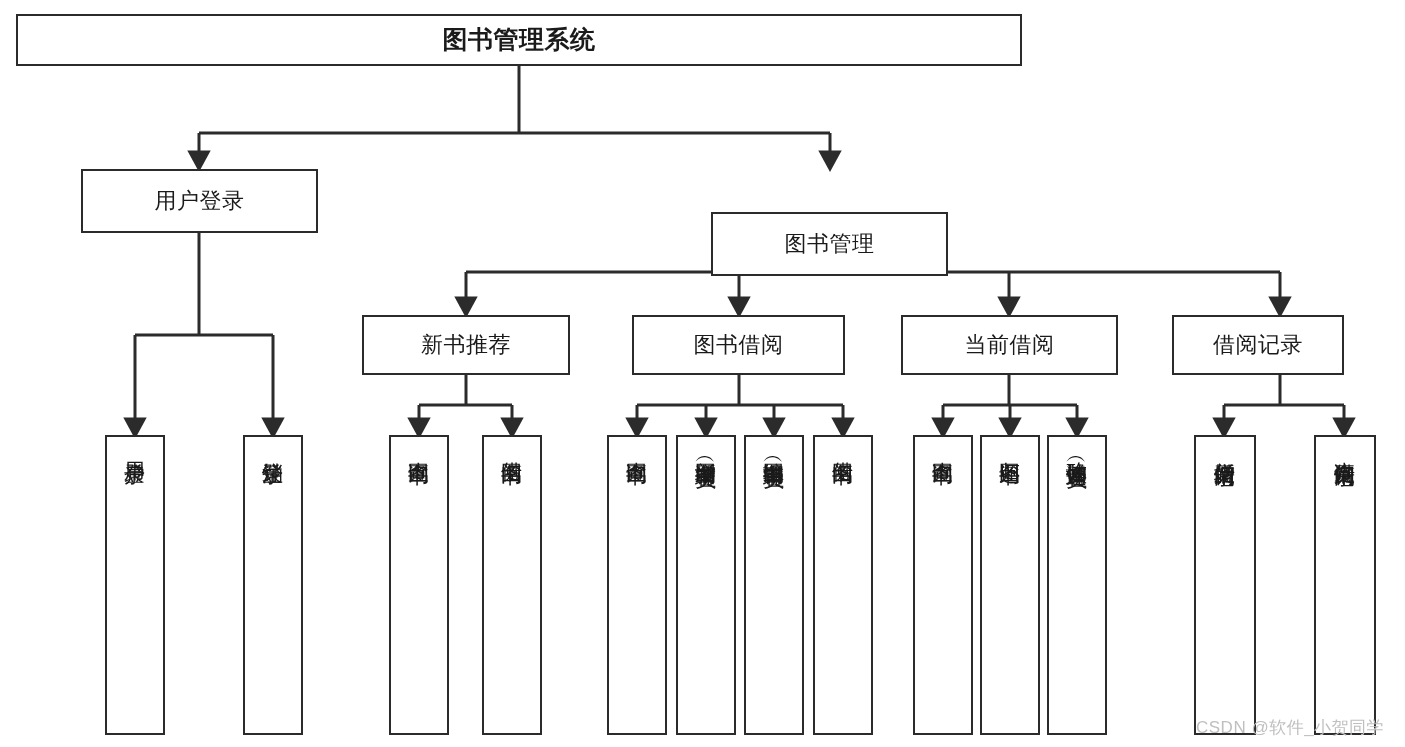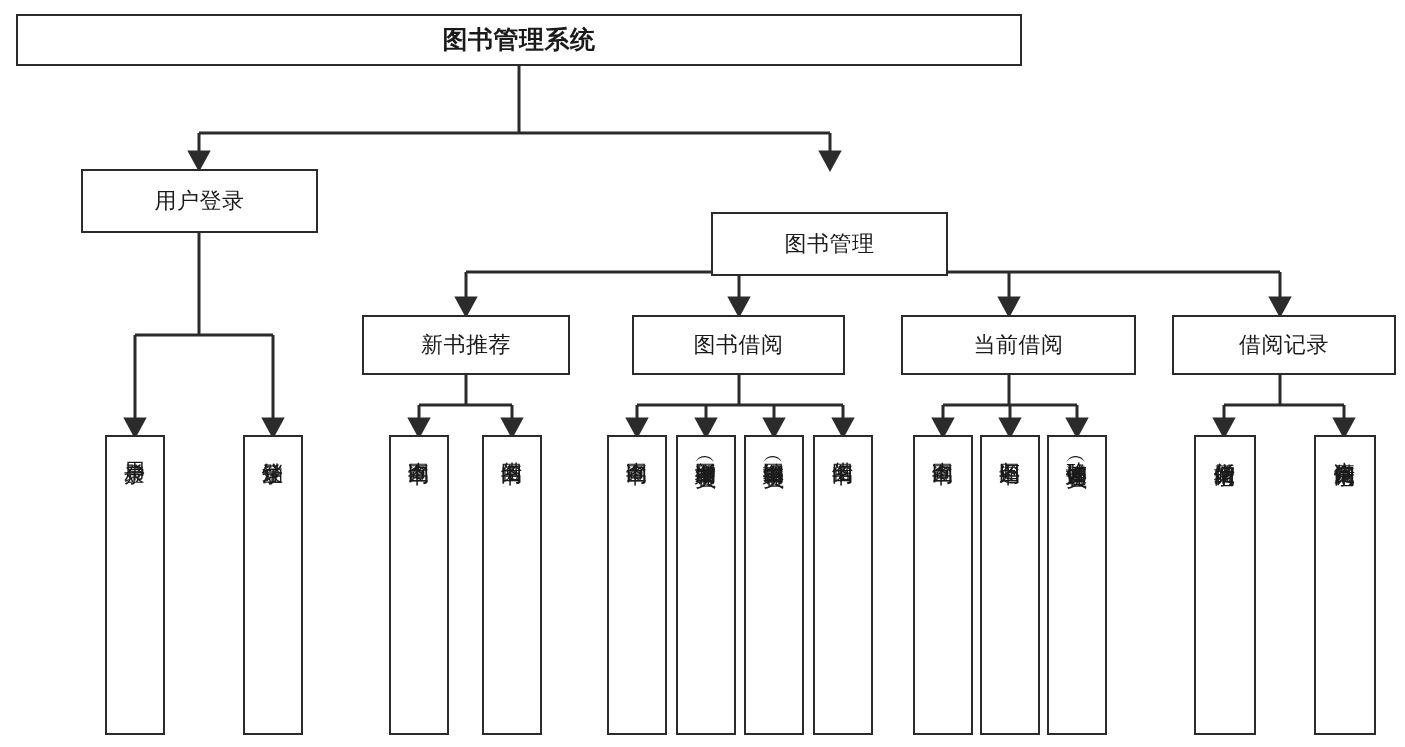--- a/index.html
+++ b/index.html
@@ -139,24 +139,24 @@
   <div class="node horizontal" style="left:711px; top:169px; width:237px; height:64px;margin-top:43px;">
     <span class="node-label">图书管理</span>
   </div>
 
   <div class="node horizontal" style="left:362px; top:315px; width:208px; height:60px;">
     <span class="node-label">新书推荐</span>
   </div>
   <div class="node horizontal" style="left:632px; top:315px; width:213px; height:60px;font-family:Liberation Serif, serif;">
     <span class="node-label">图书借阅</span>
   </div>
-  <div class="node horizontal" style="left:901px; top:315px; width:235px; height:60px;">
+  <div class="node horizontal" style="left:901px; top:315px; width:217px; height:60px;">
     <span class="node-label">当前借阅</span>
   </div>
-  <div class="node horizontal" style="left:1172px; top:315px; width:224px; height:60px;">
+  <div class="node horizontal" style="left:1172px; top:315px; width:172px; height:60px;">
     <span class="node-label">借阅记录</span>
   </div>
 
   <div class="node vertical" style="left:105px; top:435px; width:60px; height:300px;">
     <span class="node-label">用户登录</span>
   </div>
   <div class="node vertical" style="left:243px; top:435px; width:60px; height:300px;">
     <span class="node-label">注销登录</span>
   </div>
 
@@ -190,14 +190,15 @@
     <span class="node-label">确认归还（管理员）</span>
   </div>
 
   <div class="node vertical" style="left:1194px; top:435px; width:62px; height:300px;">
     <span class="node-label">新增借阅记录</span>
   </div>
   <div class="node vertical" style="left:1314px; top:435px; width:62px; height:300px;">
     <span class="node-label">查询借阅记录</span>
   </div>
 
+  <div class="watermark" style="left:1196px; top:716px;">CSDN @软件_小贺同学</div>
 
 </div>
 
 </body></html>

